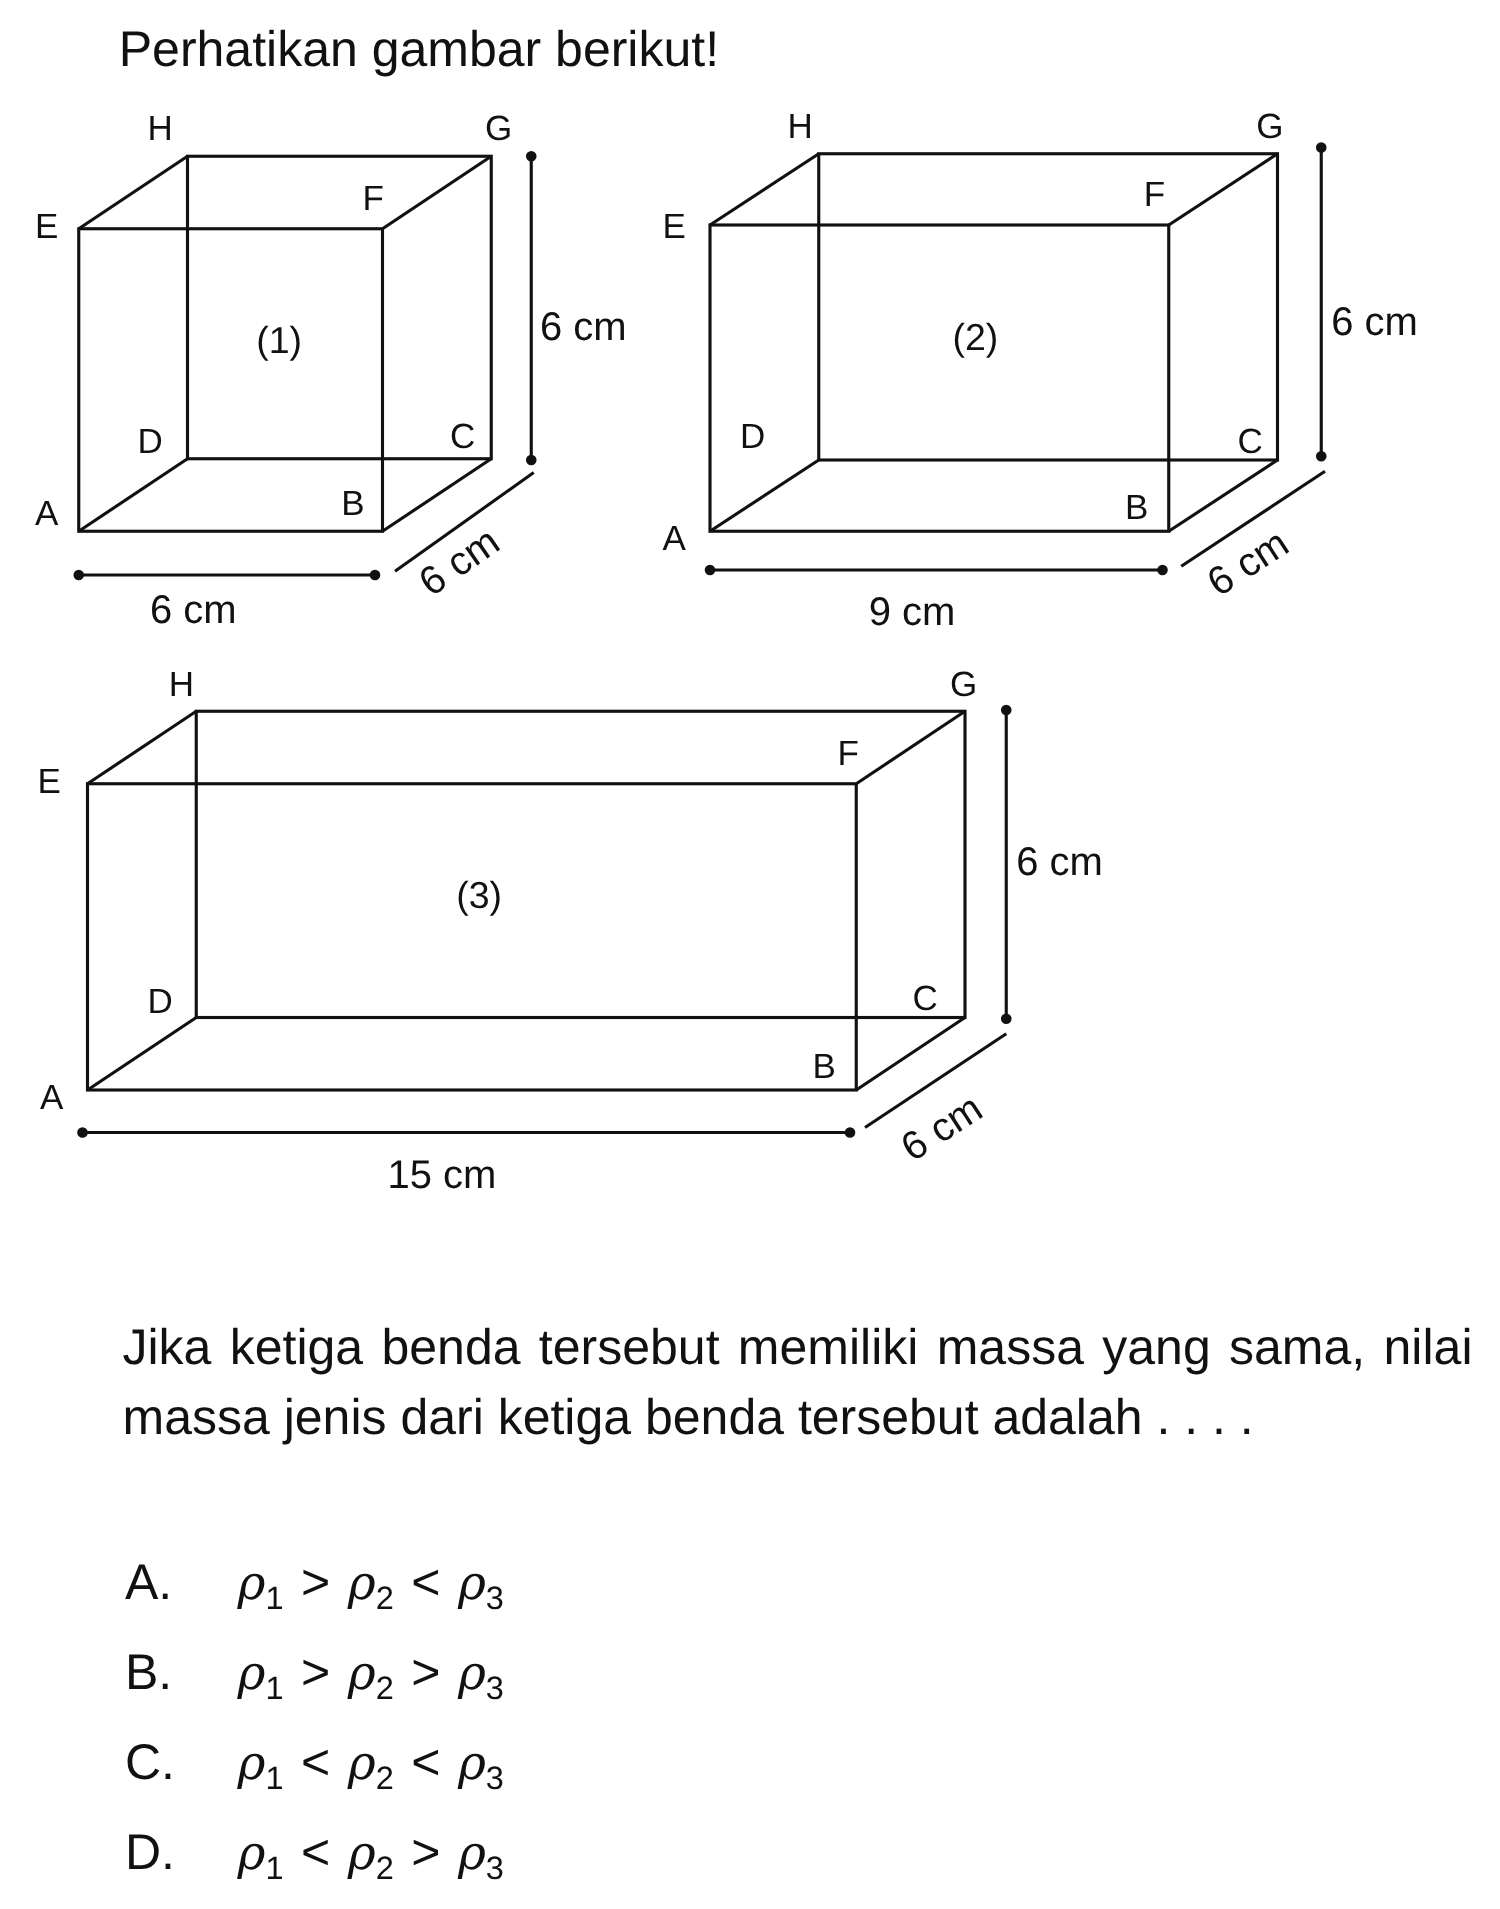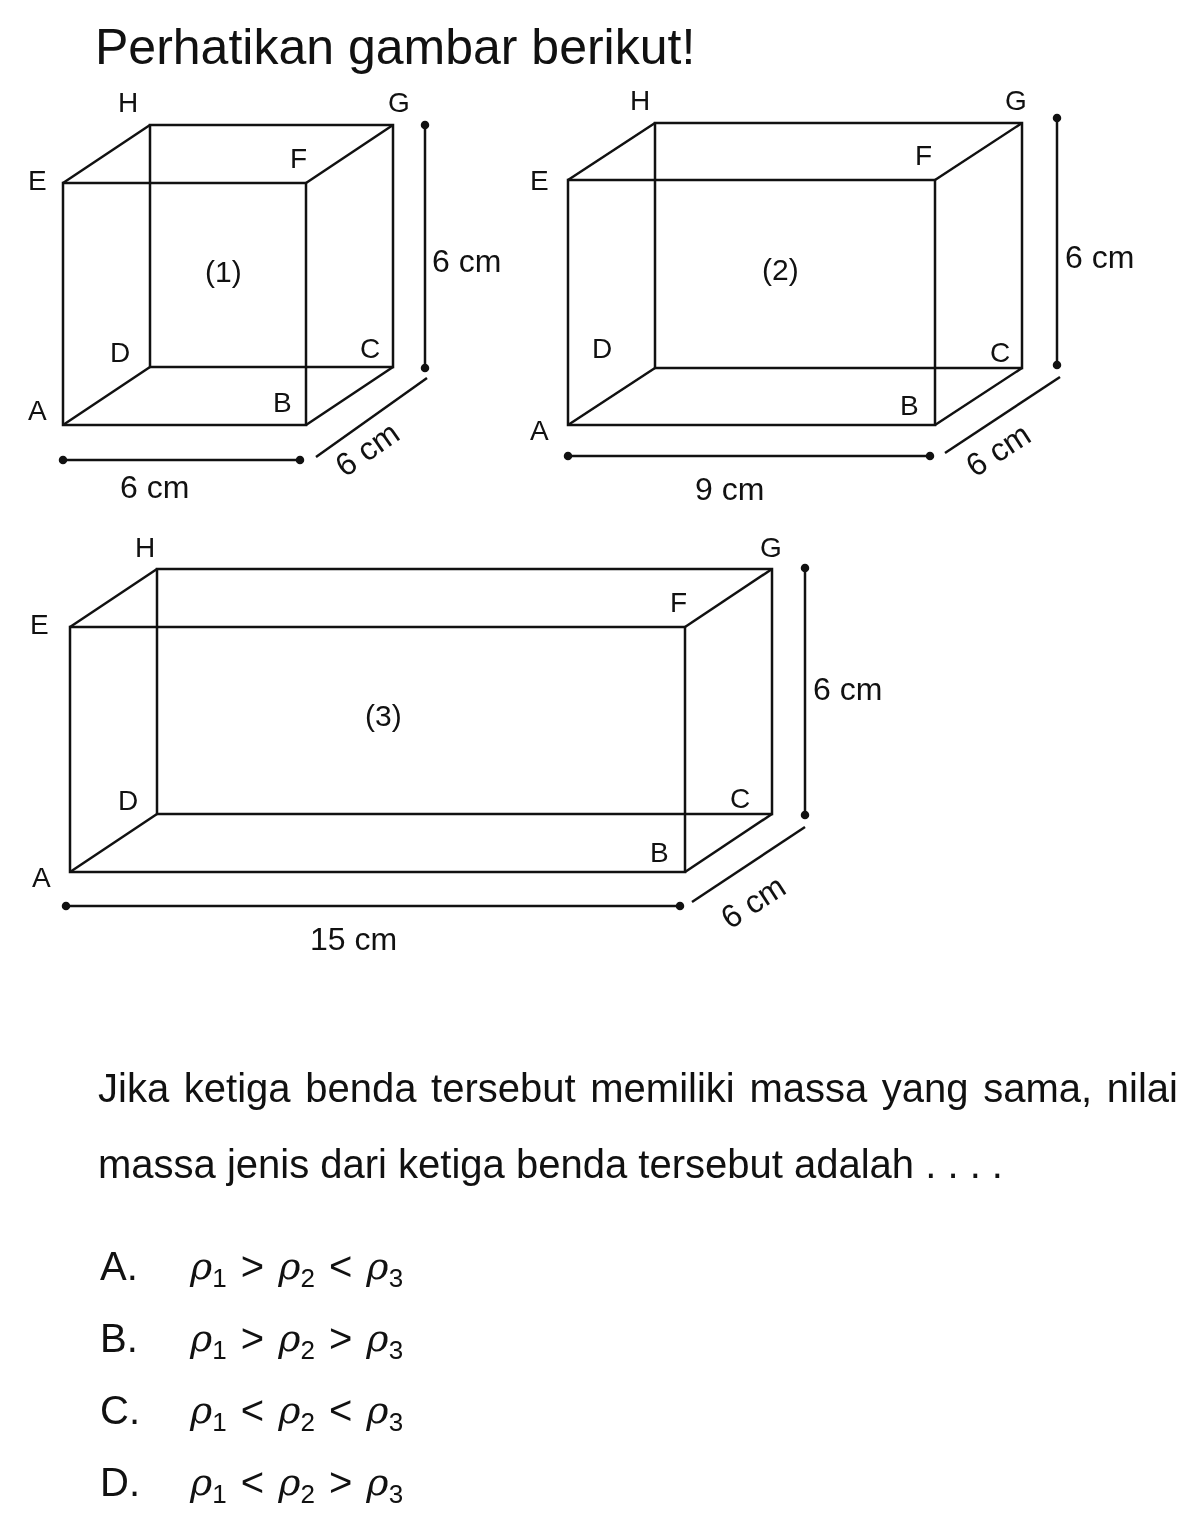--- a/index.html
+++ b/index.html
@@ -1,22 +1,22 @@
 <!DOCTYPE html>
 <html><head>
   <meta charset="utf-8">
   <style>
     html, body { margin:0; padding:0; background:#ffffff; }
     body { width:1200px; height:1527px; position:relative; overflow:hidden;
       font-family: "Liberation Sans", sans-serif; color:#111; }
-    .title { position:absolute; left:95px; top:18px; font-size:50px; }
+    .title { position:absolute; left:95px; top:18px; font-size:40px; }
     svg.fig { position:absolute; left:0; top:0; }
     svg text { font-family: "Liberation Sans", sans-serif; fill:#111; }
     .question { position:absolute; left:98px; top:1050px; width:1080px;
-      font-size:40px; line-height:76px; text-align:justify; }
+      font-size:40px; line-height:56px; text-align:justify; }
     .options { position:absolute; left:100px; top:1230px; font-size:40px; }
     .opt { height:72px; display:flex; align-items:center; }
     .opt .letter { width:90px; }
     .rho { font-family: "DejaVu Serif", serif; font-style:italic; font-size:38px; }
     .sub { font-size:26px; position:relative; top:12px; margin-right:8px; }
     .op { margin: 0 14px 0 6px; }
   </style>
 </head>
 <body>
 

